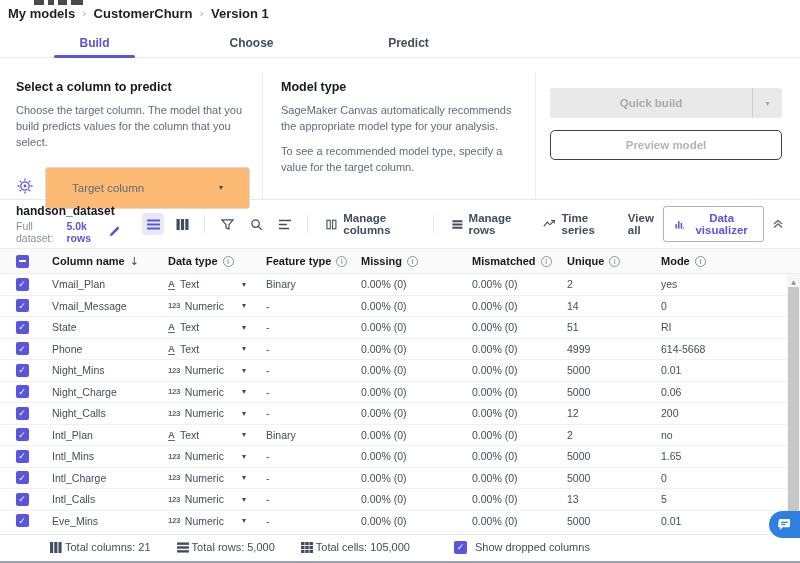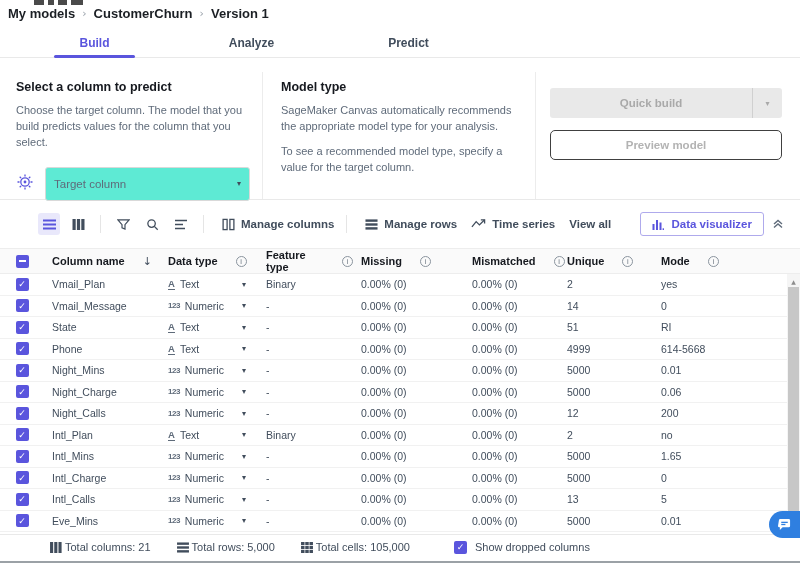--- a/index.html
+++ b/index.html
@@ -29,21 +29,21 @@
 
   
   .panels { display:flex; height:141px; padding:14px 16px 0 16px; }
   .panel-title { font-size:12.5px; font-weight:700; color:#16191f; margin:8px 0 9px; }
   .panel-p { font-size:11px; color:#5f6b7a; line-height:1.45; margin-bottom:9px; }
   .panel-target { width:246px; padding-right:12px; }
   .vdiv { width:1px; background:#ececec; }
   .panel-model { width:272px; padding:0 18px; }
   .panel-actions { flex:1; padding:16px 2px 0 14px; display:flex; flex-direction:column; gap:12px; }
   .target-row { display:flex; align-items:center; gap:11px; margin-top:16px; }
-  .dropdown { flex:1; height:34px; border:1px solid #d9d9d9; border-radius:3px; display:flex; align-items:center; justify-content:space-between; padding:0 8px; font-size:11.5px; color:#5f6b7a; background:#5eead4; }
+  .dropdown { flex:1; height:42px; border:1px solid #d9d9d9; border-radius:3px; display:flex; align-items:center; justify-content:space-between; padding:0 26px; font-size:11.5px; color:#5f6b7a; background:#fdba74; }
   .caret { font-size:8px; color:#414d5c; }
   .split-btn { display:flex; height:30px; border-radius:3px; overflow:hidden; }
   .qb-main { flex:1; background:#e9e9e9; color:#a9a9a9; font-size:11.5px; font-weight:700; display:flex; align-items:center; justify-content:center; }
   .qb-caret { width:30px; background:#e9e9e9; border-left:1px solid #d0d0d0; color:#a9a9a9; display:flex; align-items:center; justify-content:center; font-size:8px; }
   .preview-btn { height:30px; border:1px solid #404040; border-radius:5px; background:#fff; color:#b3b3b3; font-size:11.5px; font-weight:700; display:flex; align-items:center; justify-content:center; }
 
   
   .dataset { border-top:1px solid #e9e9e9; }
   .ds-toolbar { height:48px; display:flex; align-items:center; padding:0 16px; }
   .ds-name { font-size:12px; font-weight:700; color:#16191f; }
@@ -53,21 +53,21 @@
   .tbtn { width:22px; height:22px; display:flex; align-items:center; justify-content:center; border-radius:3px; }
   .tbtn.sel { background:#e9e8fb; }
   .tdiv { width:1px; height:18px; background:#e5e5e5; margin:0 4px; }
   .tool-label { display:flex; align-items:center; gap:6px; font-size:11.5px; font-weight:700; color:#414d5c; margin-left:14px; }
   .toolbar-right { margin-left:auto; display:flex; align-items:center; gap:8px; }
   .dv-btn { display:flex; align-items:center; gap:7px; border:1px solid #afaaec; border-radius:3px; color:#5a55dd; font-size:11.5px; font-weight:700; padding:5px 11px; background:#fff; }
 
   
   .thead, .trow { display:grid; grid-template-columns:44px 116px 98px 95px 111px 95px 94px 1fr; align-items:center; }
   .thead { height:26px; background:#fafafa; border-top:1px solid #ededed; border-bottom:1px solid #ededed; font-size:11px; font-weight:700; color:#16191f; }
-  .hcell { padding-left:8px; display:flex; align-items:center; gap:18px; }
+  .hcell { padding-left:8px; display:flex; align-items:center; gap:5px; }
   .info-i { width:11px; height:11px; border:1px solid #8a949e; border-radius:50%; color:#6b7680; font-size:7.5px; line-height:9px; text-align:center; font-weight:400; flex:0 0 auto; }
   .sort-arrow { font-weight:400; font-size:11px; color:#414d5c; }
   .tbody { position:relative; padding-right:13px; height:258px; overflow:hidden; }
   .trow { height:21.5px; border-bottom:1px solid #f1f1f1; font-size:10.5px; color:#414d5c; }
   .cell { padding-left:8px; }
   .cb-cell { padding-left:0; display:flex; justify-content:center; }
   .cb { width:13px; height:13px; background:#5a55dd; border-radius:2px; color:#fff; display:flex; align-items:center; justify-content:center; font-size:9px; }
   .cb .dash { width:7px; height:2px; background:#fff; display:block; }
   .dtype { display:flex; align-items:center; gap:5px; padding-right:12px; }
   .dt-icon { font-size:8px; font-weight:700; color:#5f6b7a; letter-spacing:-0.5px; }
@@ -103,21 +103,21 @@
       <span class="crumb">My models</span>
       <span class="crumb-sep glyph">›</span>
       <span class="crumb">CustomerChurn</span>
       <span class="crumb-sep glyph">›</span>
       <span class="crumb bold">Version 1</span>
     </div>
   </div>
 
   <div class="tabbar">
     <div class="tab active">Build</div>
-    <div class="tab">Analyze</div>
+    <div class="tab">Choose</div>
     <div class="tab">Predict</div>
   </div>
 
   <div class="panels">
     <div class="panel-target">
       <div class="panel-title">Select a column to predict</div>
       <p class="panel-p">Choose the target column. The model that you build predicts values for the column that you select.</p>
       <div class="target-row">
         <span>
           <svg width="18" height="18" viewBox="0 0 18 18" fill="none" stroke="#5a55dd" stroke-width="1.3">
@@ -143,20 +143,32 @@
       <div class="split-btn">
         <div class="qb-main">Quick build</div>
         <div class="qb-caret glyph">▾</div>
       </div>
       <div class="preview-btn">Preview model</div>
     </div>
   </div>
 
   <div class="dataset">
     <div class="ds-toolbar">
+      <div>
+        <div class="ds-name">handson_dataset</div>
+        <div class="ds-sub">
+          <span>Full dataset:</span>
+          <span class="link">5.0k rows</span>
+          <span>
+            <svg width="11" height="11" viewBox="0 0 12 12" fill="#5a55dd">
+                <path d="M1 11 L1.6 8.4 L8.8 1.2 a1 1 0 0 1 1.4 0 l0.6 0.6 a1 1 0 0 1 0 1.4 L3.6 10.4 Z"></path>
+              </svg>
+          </span>
+        </div>
+      </div>
       <div class="tool-icons">
         <span class="tbtn sel">
           <svg width="13" height="13" viewBox="0 0 13 13" fill="#5a55dd">
               <rect x="0" y="1.5" width="13" height="2"></rect>
               <rect x="0" y="5.5" width="13" height="2"></rect>
               <rect x="0" y="9.5" width="13" height="2"></rect>
             </svg>
         </span>
         <span class="tbtn">
           <svg width="13" height="13" viewBox="0 0 13 13" fill="#414d5c">

